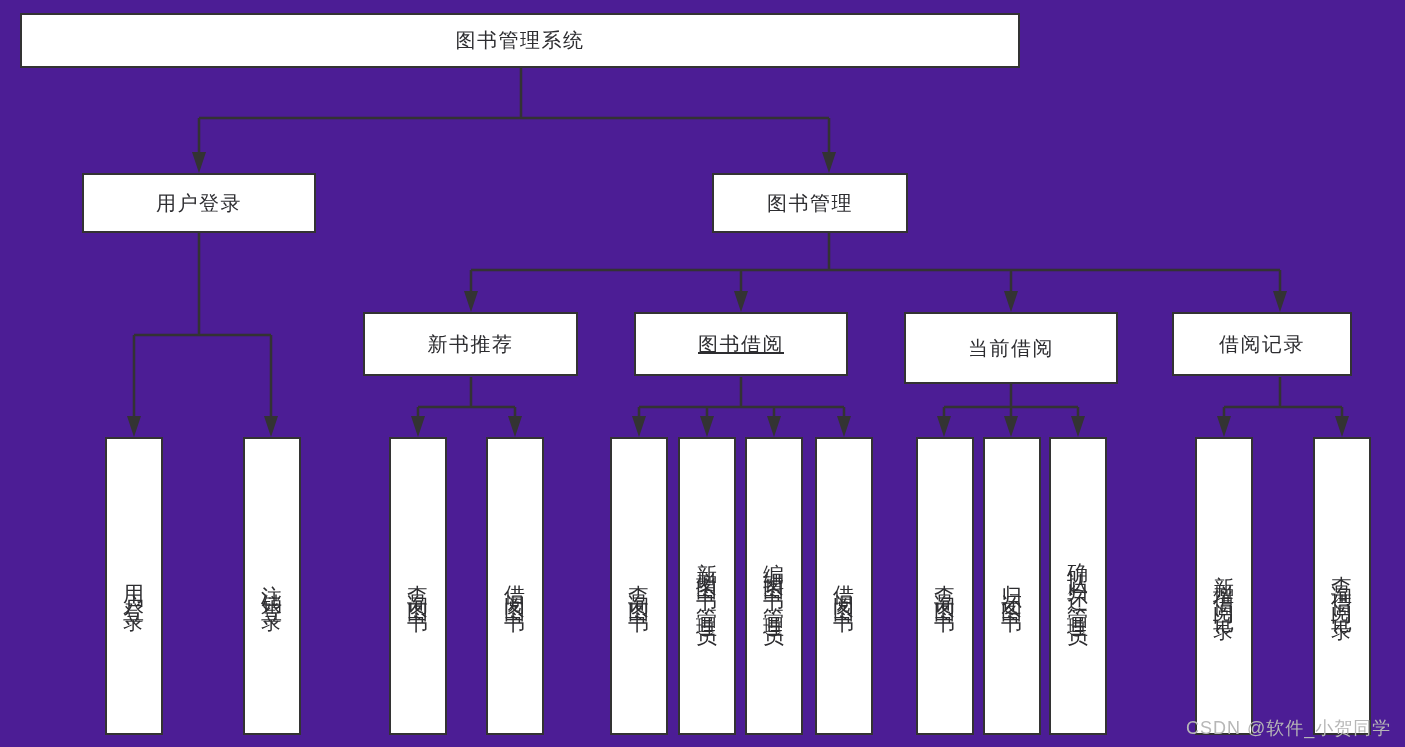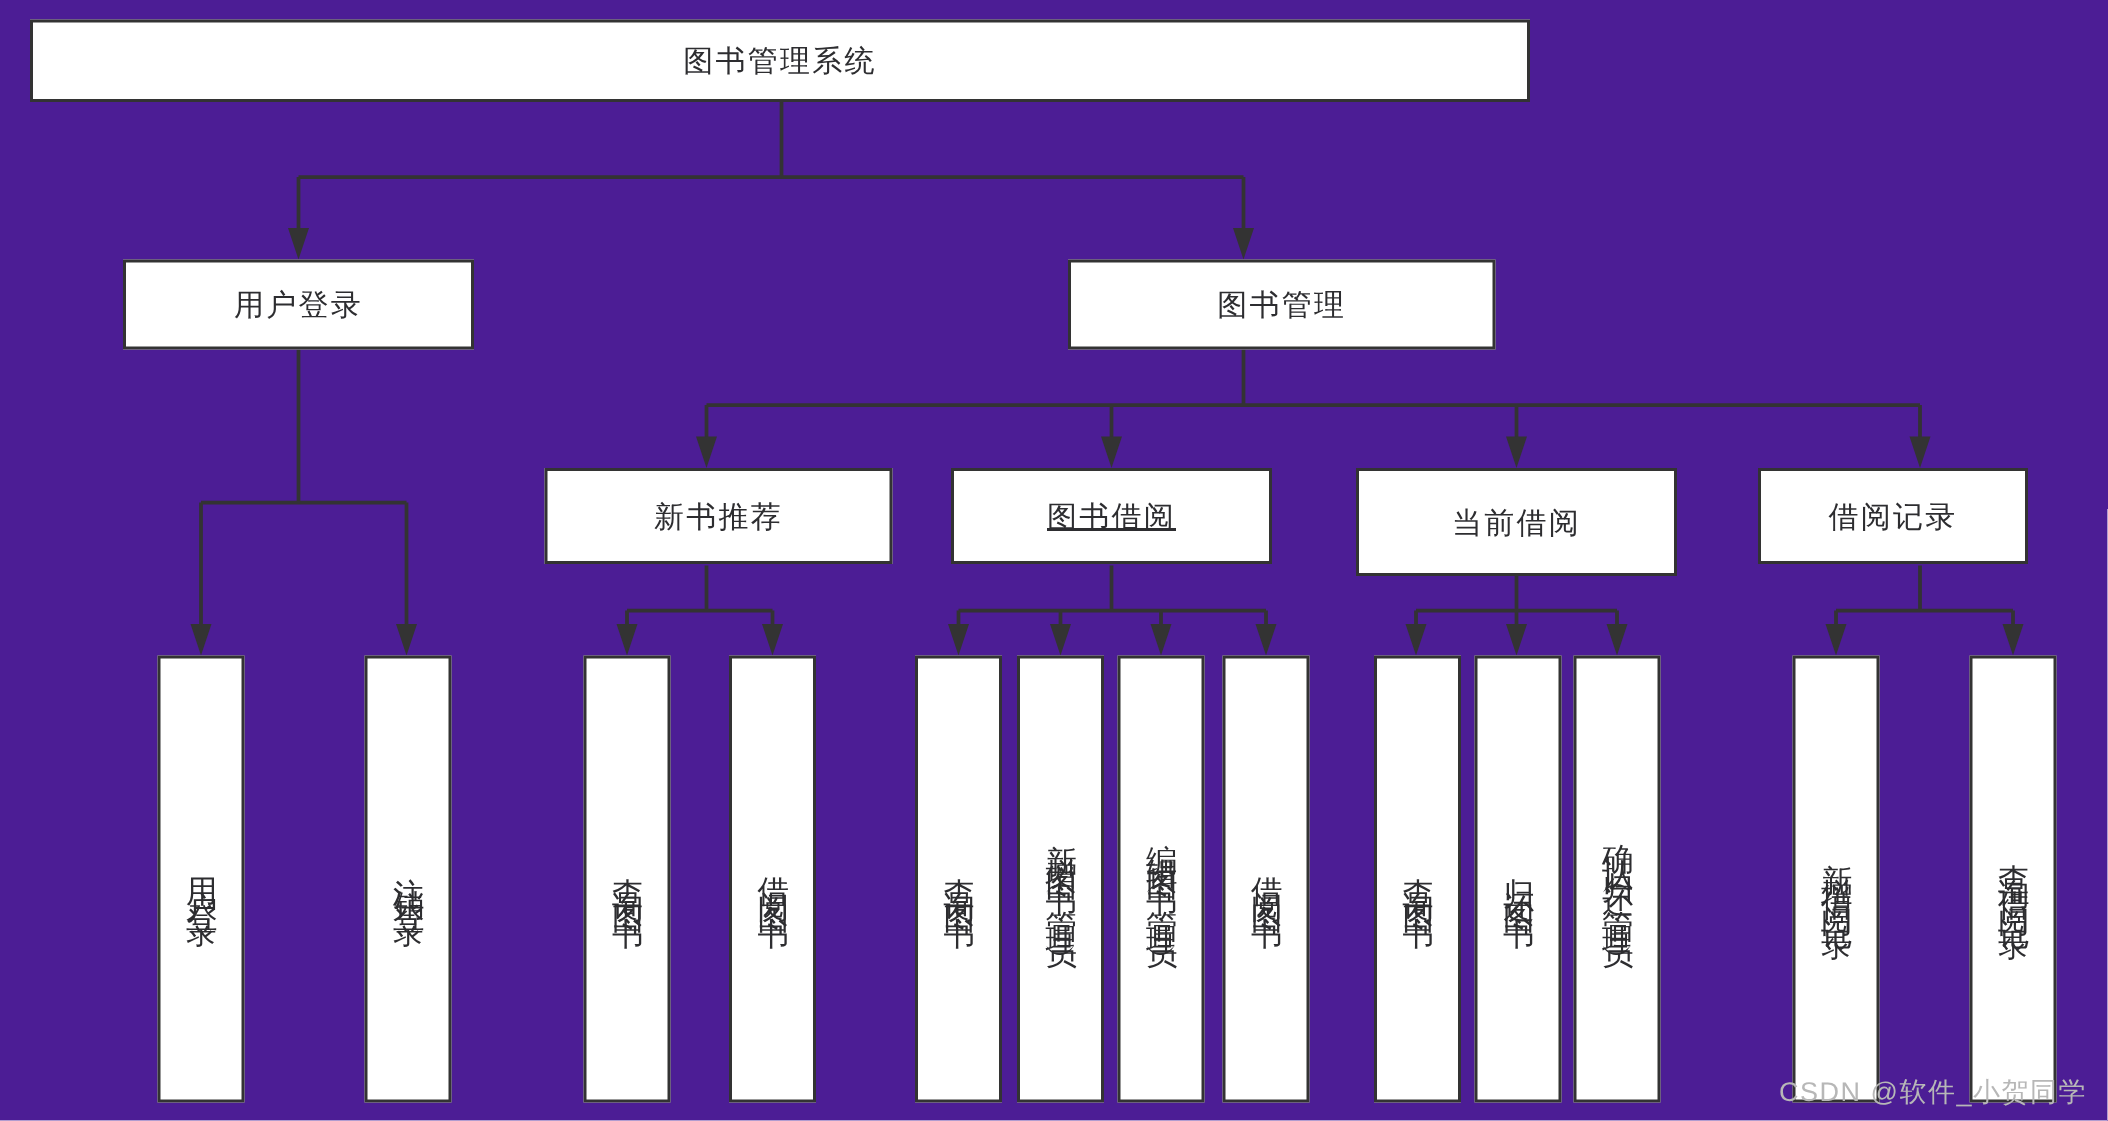--- a/index.html
+++ b/index.html
@@ -88,23 +88,23 @@
       M632,416 L646,416 L639,437 Z M700,416 L714,416 L707,437 Z
       M767,416 L781,416 L774,437 Z M837,416 L851,416 L844,437 Z
       M937,416 L951,416 L944,437 Z M1004,416 L1018,416 L1011,437 Z
       M1071,416 L1085,416 L1078,437 Z
       M1217,416 L1231,416 L1224,437 Z M1335,416 L1349,416 L1342,437 Z"></path>
   </svg>
 
   <div class="node hbox" style="left:20px; top:13px; width:1000px; height:55px;">图书管理系统</div>
 
   <div class="node hbox" style="left:82px; top:173px; width:234px; height:60px;">用户登录</div>
-  <div class="node hbox" style="left:712px; top:173px; width:285px; height:60px;">图书管理</div>
+  <div class="node hbox" style="left:712px; top:173px; width:196px; height:60px;">图书管理</div>
 
-  <div class="node hbox" style="left:363px; top:312px; width:232px; height:64px;">新书推荐</div>
+  <div class="node hbox" style="left:363px; top:312px; width:215px; height:64px;">新书推荐</div>
   <div class="node hbox" style="left:634px; top:312px; width:214px; height:64px;text-decoration:underline;">图书借阅</div>
   <div class="node hbox" style="left:904px; top:312px; width:214px; height:72px;">当前借阅</div>
   <div class="node hbox" style="left:1172px; top:312px; width:180px; height:64px;">借阅记录</div>
 
   <div class="node vbox" style="left:105px; top:437px; width:58px; height:298px;">
     <span>用户登录</span>
   </div>
   <div class="node vbox" style="left:243px; top:437px; width:58px; height:298px;">
     <span>注销登录</span>
   </div>

